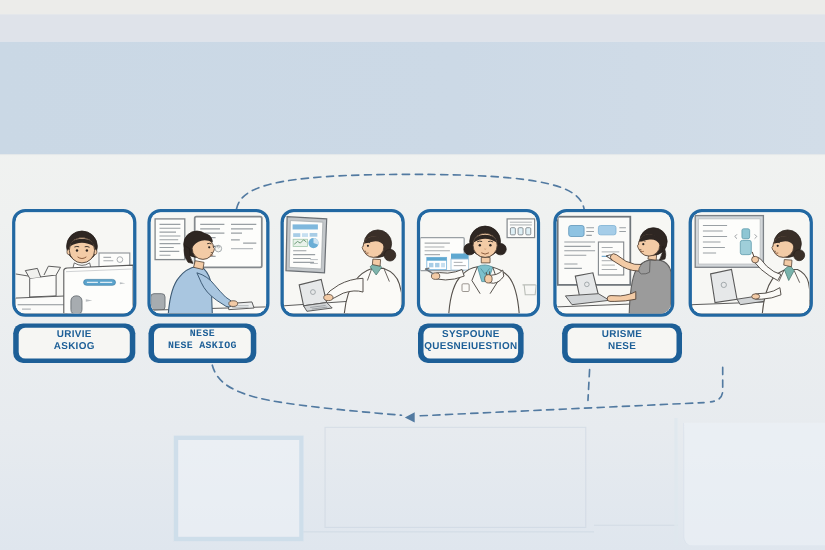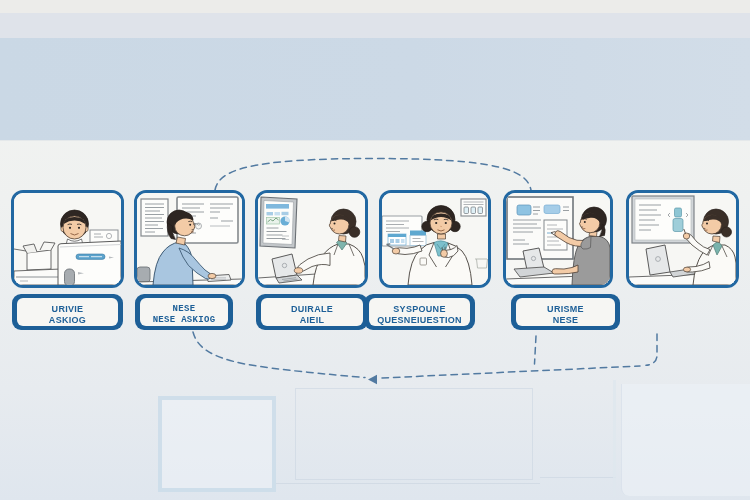--- a/index.html
+++ b/index.html
@@ -16,26 +16,26 @@
   .ghost-line-h1{left:276px;top:483px;width:264px;height:1px;background:rgba(200,212,224,.6);}
   .ghost-line-h2{left:540px;top:477px;width:76px;height:1px;background:rgba(200,212,224,.55);}
   .ghost-vline{left:613px;top:380px;width:3px;height:116px;background:rgba(222,231,238,.8);}
   .ghost-right{left:621px;top:384px;width:129px;height:112px;background:rgba(236,241,246,.6);border-left:1px solid rgba(205,216,227,.5);border-radius:0 0 0 8px;}
   
   .connectors{position:absolute;left:0;top:0;width:750px;height:500px;pointer-events:none;}
   
   .panel{position:absolute;top:190px;height:92px;background:#fcfcfa;border:3px solid #2268a2;border-radius:12px;overflow:hidden;}
   .panel svg{display:block;width:100%;height:100%;}
   .pill{position:absolute;top:294px;height:36px;background:#1d5f97;border-radius:9px;box-sizing:border-box;padding:4px 5px;}
-  .pill-inner{width:100%;height:100%;background:#f6f6f3;border-radius:6px;display:flex;flex-direction:column;align-items:center;justify-content:flex-end;box-sizing:border-box;}
+  .pill-inner{width:100%;height:100%;background:#f6f6f3;border-radius:6px;display:flex;flex-direction:column;align-items:center;justify-content:flex-start;box-sizing:border-box;}
   .pill-inner span{display:block;color:#1d5f97;font-weight:bold;font-size:9px;line-height:11px;letter-spacing:.3px;white-space:nowrap;text-align:center;}
   .p1{left:11px;width:107px;}  .l1{left:12px;width:111px;}
   .p2{left:134px;width:105px;} .l2{left:135px;width:98px;font-family:Liberation Mono, monospace;}
   .p3{left:255px;width:107px;} .l3{left:256px;width:112px;}
-  .p4{left:379px;width:106px;} .l4{left:364px;width:111px;}
+  .p4{left:379px;width:106px;} .l4{left:380px;width:96px;}
   .p5{left:503px;width:104px;} .l5{left:511px;width:109px;}
   .p6{left:626px;width:107px;} .l6{left:627px;width:111px;}
   .otl{stroke:#4e4e4e;stroke-width:.8;fill:none;}
 </style>
 </head>
 <body>
 
 <div class="stage">
   <div class="band band-top"></div>
   <div class="band band-gray"></div>
@@ -174,26 +174,20 @@
         <circle cx="85.5" cy="28.5" r="12.5" fill="#3a2f28" stroke="#2b231e" stroke-width="0.7"></circle>
         <circle cx="96.5" cy="39" r="5.3" fill="#3a2f28" stroke="#2b231e" stroke-width="0.7"></circle>
         <circle cx="81.5" cy="31.5" r="9.5" fill="#f3cba6" stroke="#4e3f33" stroke-width="0.8"></circle>
         <path d="M72.5 30.5 Q70.2 31.5 72 34.2 Q73.3 35.9 74.8 35.5" fill="#f3cba6" stroke="#4e3f33" stroke-width="0.7"></path>
         <path d="M72.8 28.5 Q74.5 22.5 81 22 Q88.5 21.5 91 27 Q91.8 29 91.5 31 Q88 25.8 82 26.5 Q76.5 27.2 72.8 28.5 Z" fill="#3a2f28"></path>
         <circle cx="76.5" cy="30.5" r="1" fill="#2b2522"></circle>
         <path d="M74.7 27.6 q2 -.9 3.8 .1" stroke="#2b2522" stroke-width="0.8" fill="none"></path>
         <path d="M74.2 36.9 q1.4 .6 2.8 .1" stroke="#8a5a3c" stroke-width="0.8" fill="none"></path>
       </g>
     </svg>
-  </div>
-  <div class="pill l3">
-    <div class="pill-inner">
-      <span>DUIRALE</span>
-      <span>AIEIL</span>
-    </div>
   </div>
 
   <div class="panel p4">
     <svg viewBox="0 0 106 92">
       <rect x="0" y="0" width="106" height="92" fill="#f7f7f4"></rect>
       <rect x="0" y="23" width="40" height="30" rx="1" fill="#fdfdfb" stroke="#9aa0a4" stroke-width="1.2"></rect>
       <g stroke="#a9adb0" stroke-width="1">
         <path d="M4 28 h23 M4 31.5 h18 M4 35 h23 M4 38.5 h14"></path>
       </g>
       <rect x="6" y="41" width="18" height="11" fill="#ffffff" stroke="#7fb8dd" stroke-width="0.8"></rect>

